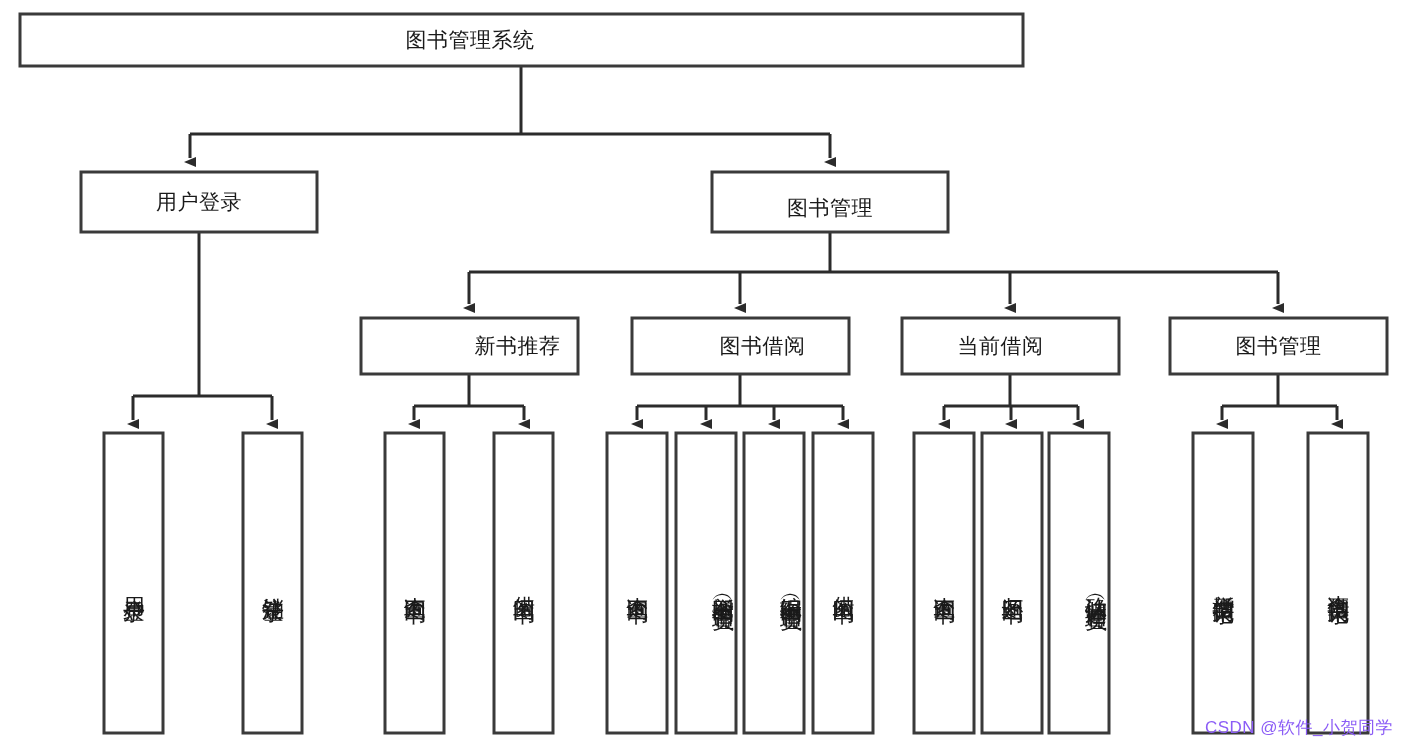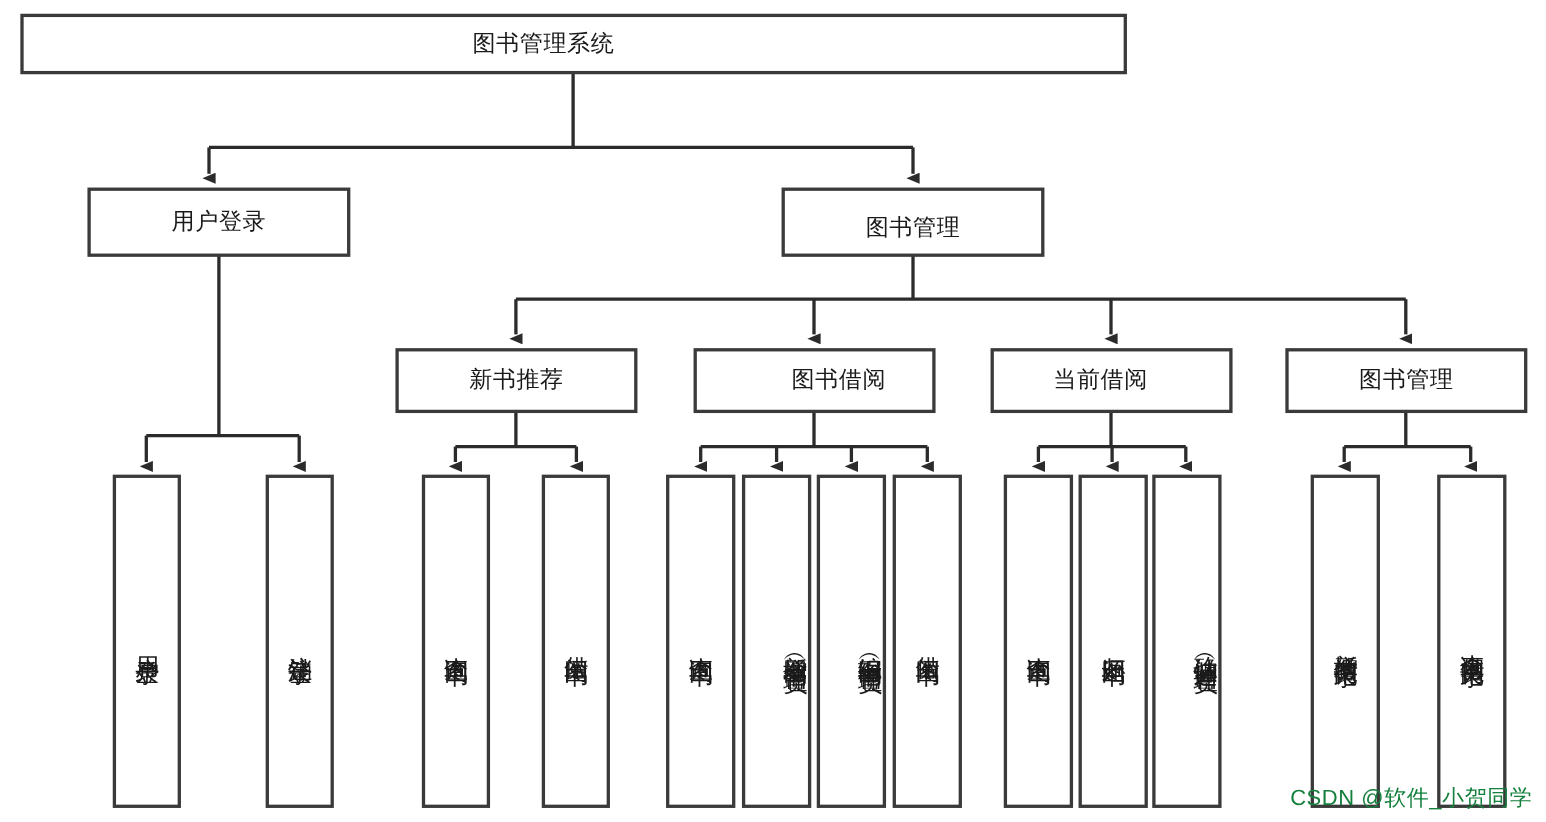--- a/index.html
+++ b/index.html
@@ -67,22 +67,22 @@
     white-space: nowrap;
     pointer-events: none;
   }
   .node-label-v.center-mid {
     align-items: center;
   }
   .watermark {
     position: absolute;
     right: 12px;
     bottom: 8px;
-    color: #15803d;
-    font-size: 20px;
+    color: #8b5cf6;
+    font-size: 17px;
     letter-spacing: 0.5px;
     white-space: nowrap;
     pointer-events: none;
   }
 </style>
 </head>
 <body>
 
 <div id="diagram-root">
 
@@ -169,27 +169,27 @@
     <rect class="node-rect" x="813" y="433" width="60" height="300"></rect>
 
     <rect class="node-rect" x="914" y="433" width="60" height="300"></rect>
     <rect class="node-rect" x="982" y="433" width="60" height="300"></rect>
     <rect class="node-rect" x="1049" y="433" width="60" height="300"></rect>
 
     <rect class="node-rect" x="1193" y="433" width="60" height="300"></rect>
     <rect class="node-rect" x="1308" y="433" width="60" height="300"></rect>
   </svg>
 
-  <div class="node-label-h" style="left:32px; top:14px; width:924px; height:52px;">图书管理系统</div>
+  <div class="node-label-h" style="left:8px; top:14px; width:924px; height:52px;">图书管理系统</div>
 
   <div class="node-label-h" style="left:81px; top:172px; width:236px; height:60px;">用户登录</div>
 
   <div class="node-label-h" style="left:712px; top:172px; width:236px; height:72px;">图书管理</div>
 
-  <div class="node-label-h" style="left:361px; top:318px; width:217px; height:56px;">新书推荐</div>
+  <div class="node-label-h" style="left:361px; top:318px; width:217px; height:56px;padding-left:48px;">新书推荐</div>
 
   <div class="node-label-h" style="left:632px; top:318px; width:261px; height:56px;">图书借阅</div>
 
   <div class="node-label-h" style="left:902px; top:318px; width:197px; height:56px;">当前借阅</div>
 
   <div class="node-label-h" style="left:1170px; top:318px; width:217px; height:56px;">图书管理</div>
 
   <div class="node-label-v center-mid" style="left:104px; top:433px; width:59px; height:300px;">用户登录</div>
 
   <div class="node-label-v center-mid" style="left:243px; top:433px; width:59px; height:300px;">注销登录</div>

